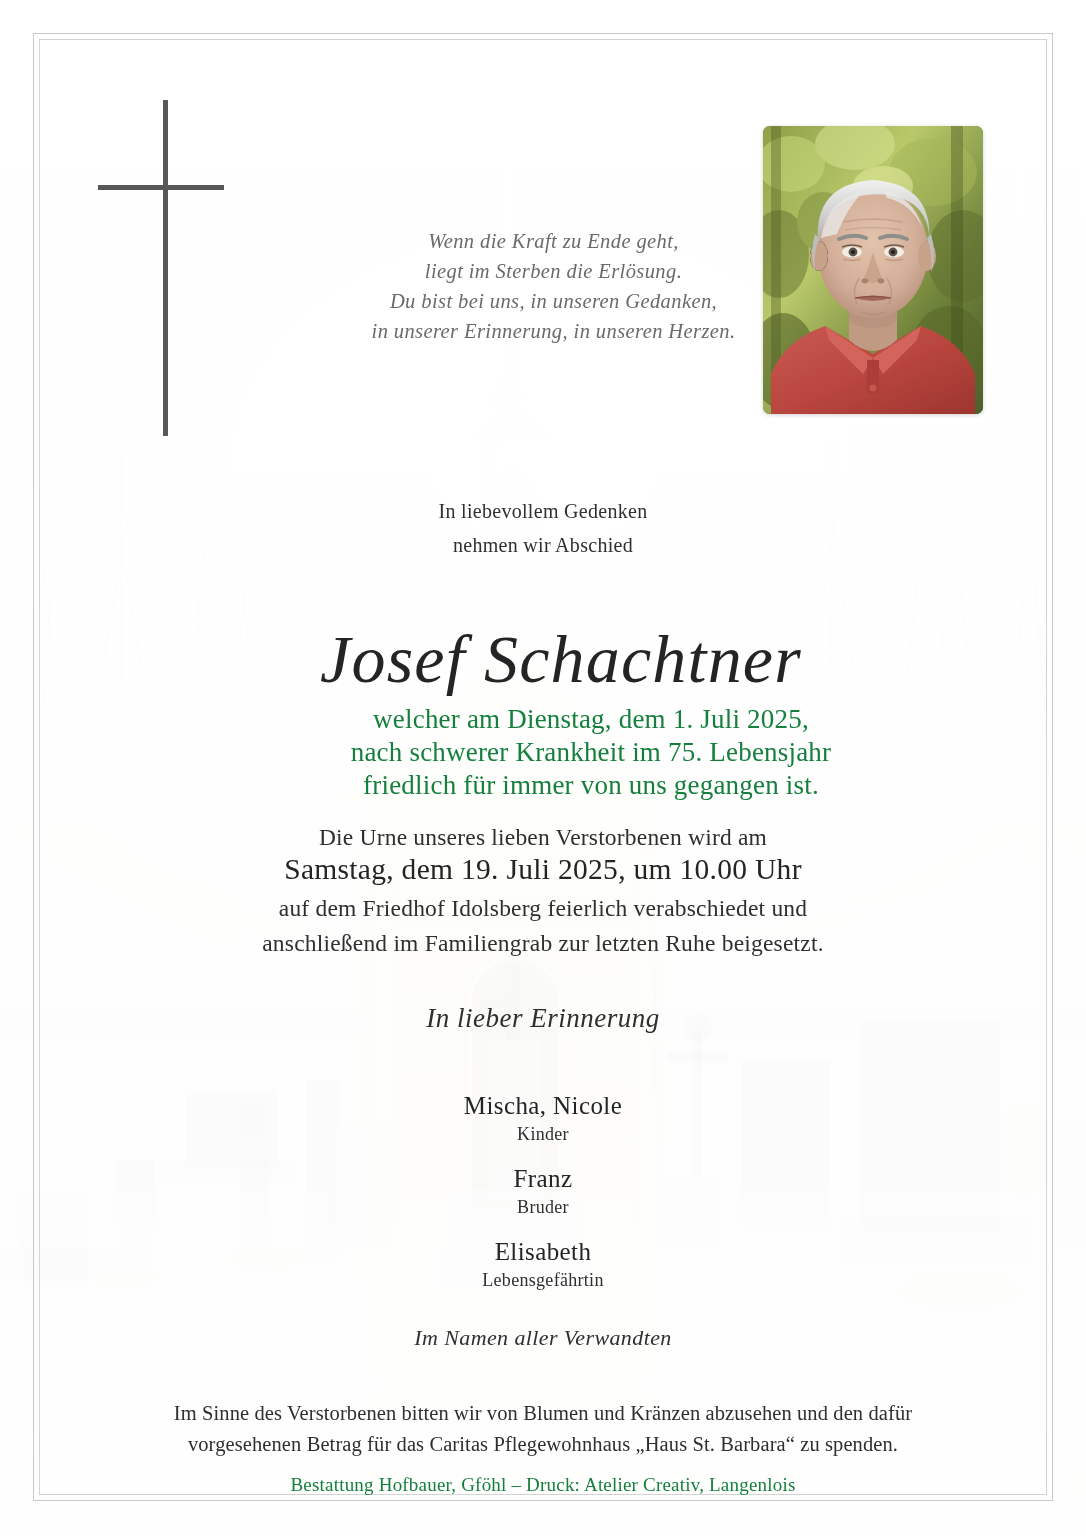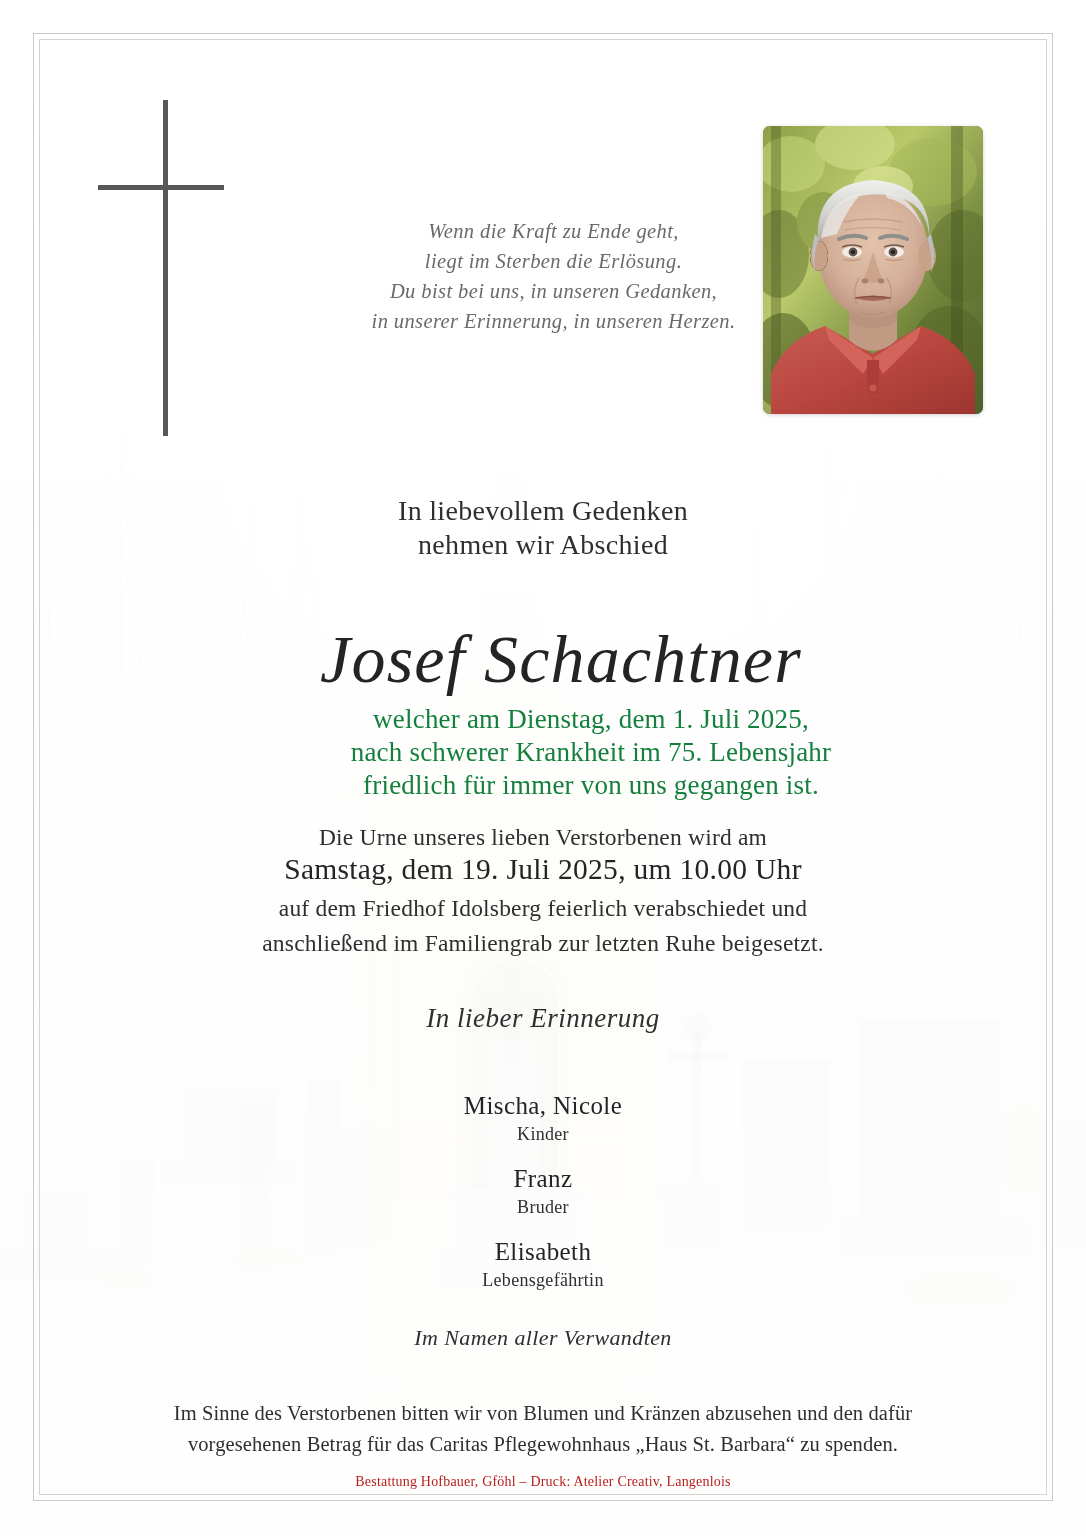--- a/index.html
+++ b/index.html
@@ -170,21 +170,21 @@
     position:absolute; left:0; top:0; width:1086px; height:1536px;
   }
   .tx { text-align:center; width:100%; position:absolute; left:0; }
   .poem {
     font-family:"Liberation Serif", serif;
     font-size:20.5px; color:#6a6a6a; letter-spacing:.4px; line-height:30px;
     font-style:italic;
   }
   .intro {
     font-family:"Liberation Serif", serif;
-    font-size:28px; color:#2f2f2f; line-height:34px; letter-spacing:.3px;
+    font-size:20px; color:#2f2f2f; line-height:34px; letter-spacing:.3px;
   }
   .name {
     font-family:"Liberation Serif", serif;
     font-size:68px; color:#242424; letter-spacing:1.2px; font-style:italic;margin-left:18px;
   }
   .detail {
     font-family:"Liberation Serif", serif;
     font-size:27px; color:#15803d; line-height:33px; letter-spacing:.2px;margin-left:48px;
   }
   .urne {
@@ -210,21 +210,21 @@
   .verwandten {
     font-family:"Liberation Serif", serif;
     font-size:22px; color:#2f2f2f; letter-spacing:.4px; font-style:italic;
   }
   .spende {
     font-family:Liberation Serif, serif;
     font-size:20.5px; color:#2f2f2f; line-height:31px; letter-spacing:.1px;
   }
   .credit {
     font-family:"Liberation Serif", serif;
-    font-size:14px; color:#b91c1c; letter-spacing:.2px;
+    font-size:19px; color:#15803d; letter-spacing:.2px;
   }
   .ln { display:block; }
 </style>
 </head>
 <body>
 
 <div id="card">
 
   <div id="bg">
     <div class="sky"></div>
@@ -412,21 +412,21 @@
 
       <path d="M 96 152 Q 88 166 94 178" stroke="#b08a73" stroke-width="1.6" fill="none" opacity=".55"></path>
       <path d="M 124 152 Q 132 166 126 178" stroke="#b08a73" stroke-width="1.6" fill="none" opacity=".55"></path>
 
       <path d="M 98 186 Q 110 191 122 186" stroke="#b08a73" stroke-width="1.5" fill="none" opacity=".5"></path>
     </svg>
   </div>
 
   <div id="content">
 
-    <div class="tx poem" style="top:216px;padding-left:21px;">
+    <div class="tx poem" style="top:226px;padding-left:21px;">
       <span class="ln">Wenn die Kraft zu Ende geht,</span>
       <span class="ln">liegt im Sterben die Erlösung.</span>
       <span class="ln">Du bist bei uns, in unseren Gedanken,</span>
       <span class="ln">in unserer Erinnerung, in unseren Herzen.</span>
     </div>
 
     <div class="tx intro" style="top:494px;">
       <span class="ln">In liebevollem Gedenken</span>
       <span class="ln">nehmen wir Abschied</span>
     </div>

